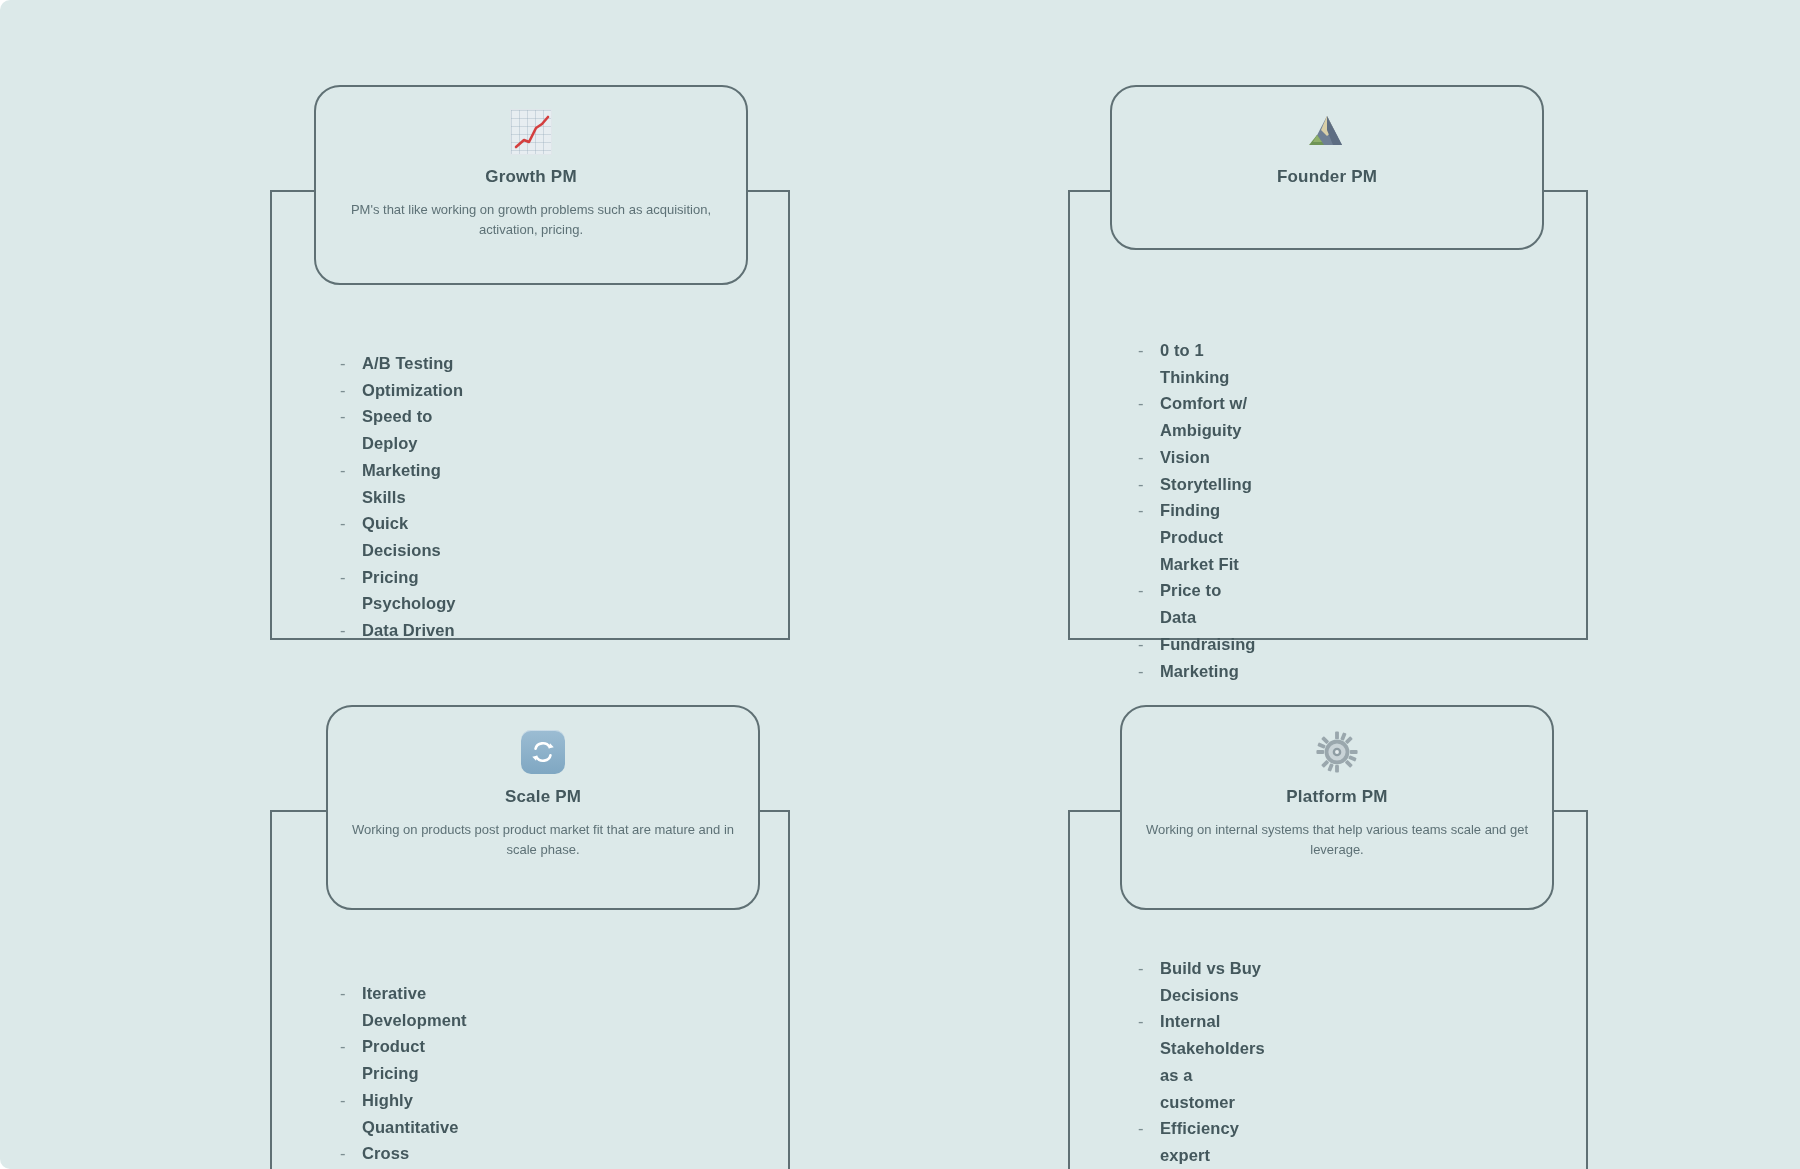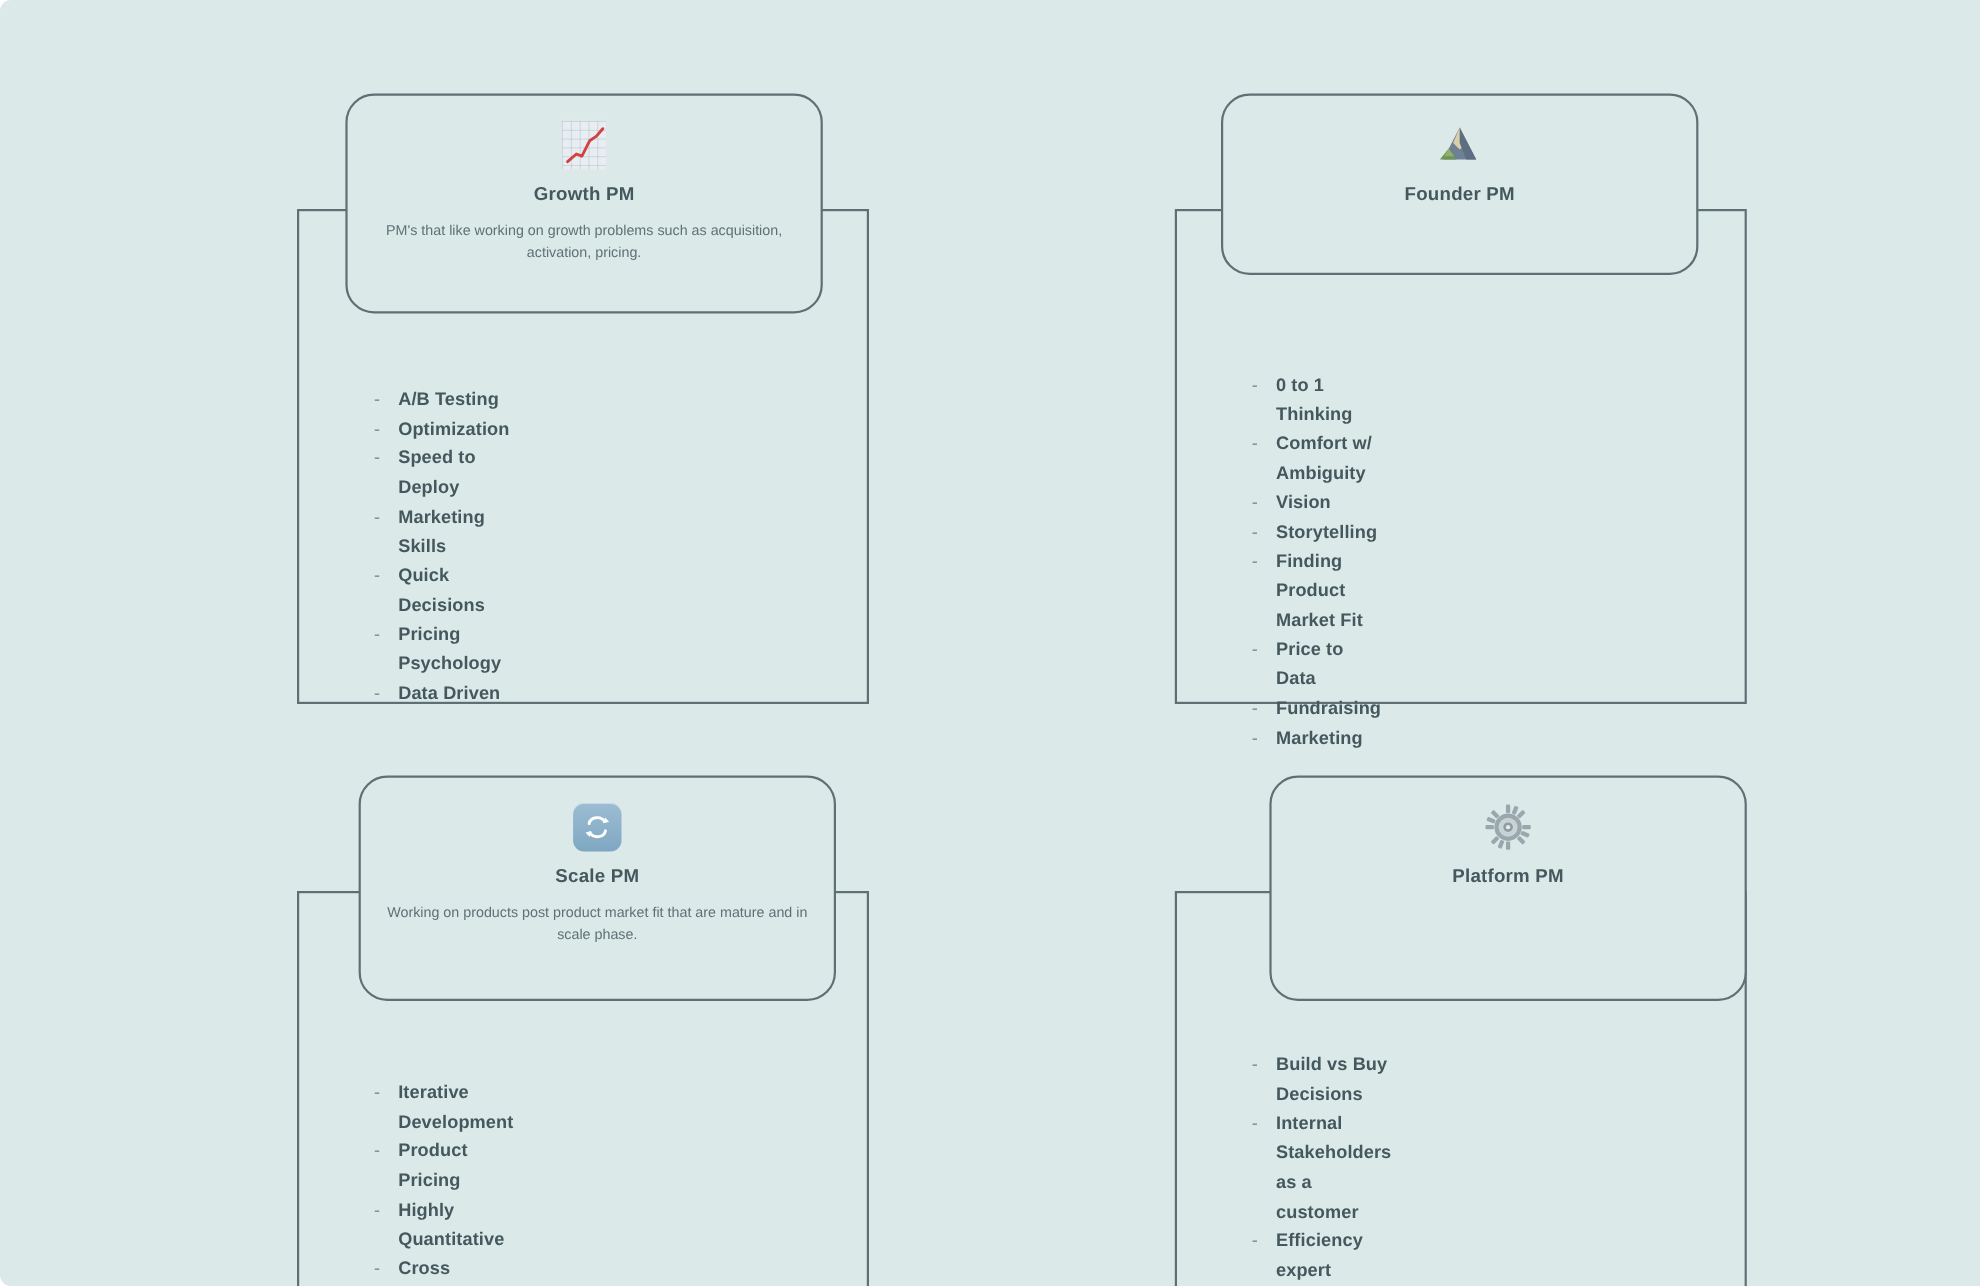--- a/index.html
+++ b/index.html
@@ -259,21 +259,21 @@
         <span class="dash">-</span>
         <span class="txt">Cross Functional Influencer</span>
         </li>
 
     </ul>
   </div>
 
   <div class="group">
     <div class="frame" style="left:1048px; top:810px; width:520px; height:450px;"></div>
 
-    <div class="card" style="left:1134px; top:705px; width:434px; height:205px;">
+    <div class="card" style="left:1100px; top:705px; width:434px; height:205px;">
       <span class="card-icon">
         <svg viewBox="0 0 46 46" width="44" height="44">
           <g fill="#9aa7ad">
             <circle cx="23" cy="23" r="13"></circle>
             <g>
               <rect x="21" y="1.5" width="4" height="8" rx="1"></rect>
               <rect x="21" y="36.5" width="4" height="8" rx="1"></rect>
               <rect x="1.5" y="21" width="8" height="4" rx="1"></rect>
               <rect x="36.5" y="21" width="8" height="4" rx="1"></rect>
               <rect x="21" y="1.5" width="4" height="8" rx="1" transform="rotate(45 23 23)"></rect>
@@ -285,20 +285,21 @@
               <rect x="1.5" y="21" width="8" height="4" rx="1" transform="rotate(22.5 23 23)"></rect>
               <rect x="36.5" y="21" width="8" height="4" rx="1" transform="rotate(22.5 23 23)"></rect>
             </g>
           </g>
           <circle cx="23" cy="23" r="9" fill="#c9d3d7"></circle>
           <circle cx="23" cy="23" r="4.5" fill="#8e9ca3"></circle>
           <circle cx="23" cy="23" r="2" fill="#e6ecee"></circle>
         </svg>
       </span>
       <span class="card-title">Platform PM</span>
+      <span class="card-desc">Working on internal systems that help various teams scale and get leverage.</span>
     </div>
 
     <ul class="bullets" style="left:1118px; top:955px;">
       <li>
         <span class="dash">-</span>
         <span class="txt">Build vs Buy Decisions</span>
         </li>
       <li>
         <span class="dash">-</span>
         <span class="txt" style="max-width:262px;">Internal Stakeholders as a customer</span>

